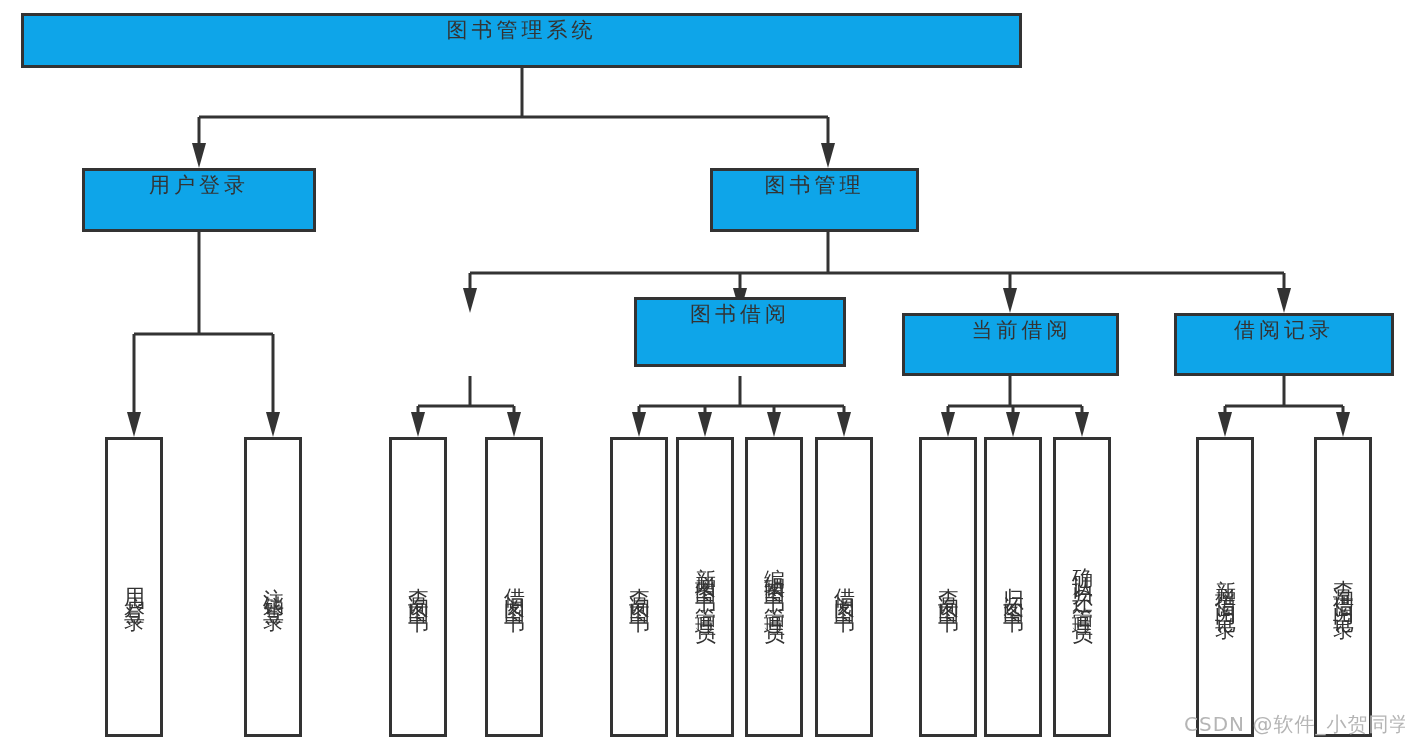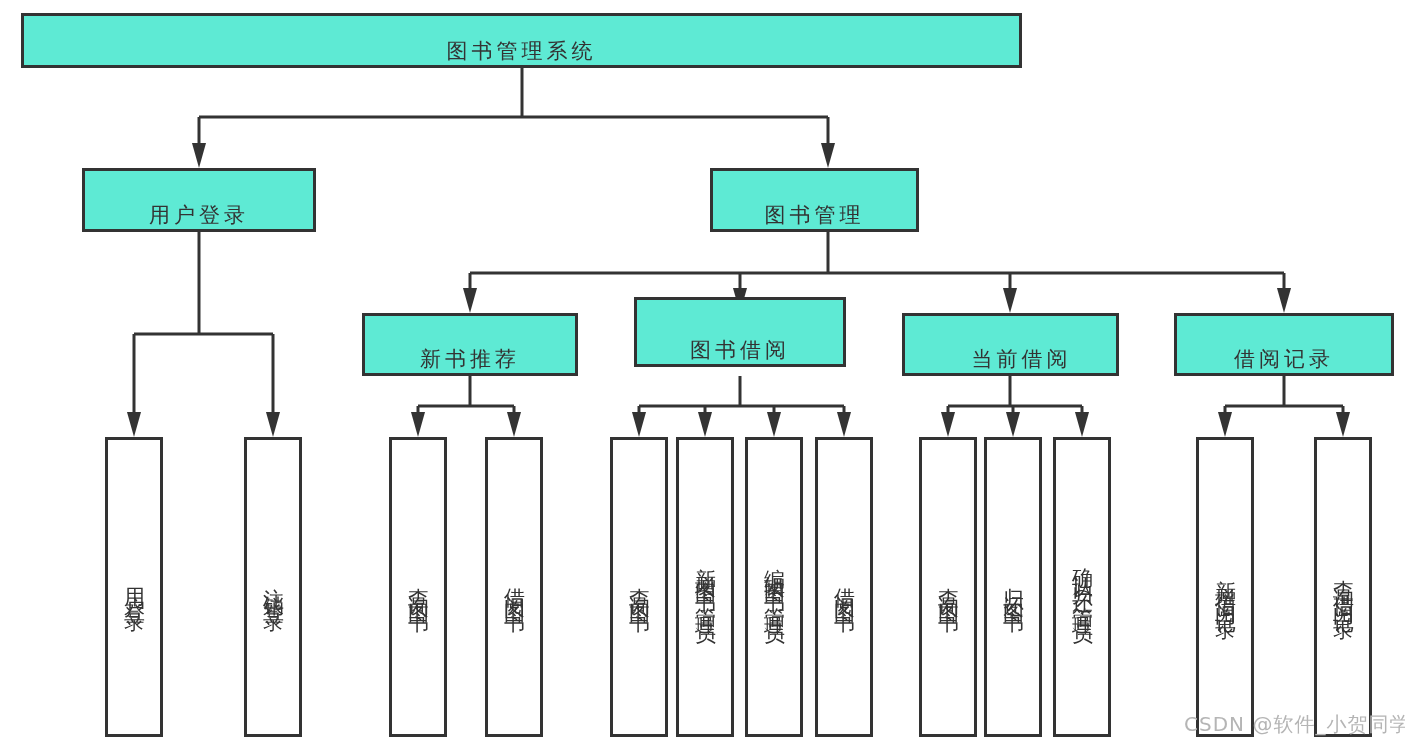--- a/index.html
+++ b/index.html
@@ -22,23 +22,23 @@
   }
   svg.connectors {
     position: absolute;
     left: 0; top: 0;
     z-index: 1;
   }
   .hbox {
     position: absolute;
     box-sizing: border-box;
     border: 3px solid #333333;
-    background: #5eead4;
+    background: #0ea5e9;
     display: flex;
-    align-items: flex-end;
+    align-items: flex-start;
     justify-content: center;
     font-size: 21px;
     letter-spacing: 4px;
     color: #333333;
     z-index: 2;
     white-space: nowrap;
   }
   .vbox {
     position: absolute;
     box-sizing: border-box;
@@ -146,23 +146,20 @@
     <span>图书管理系统</span>
   </div>
 
   <div class="hbox" style="left:82px; top:168px; width:234px; height:64px;">
     <span>用户登录</span>
   </div>
   <div class="hbox" style="left:710px; top:168px; width:209px; height:64px;">
     <span>图书管理</span>
   </div>
 
-  <div class="hbox" style="left:362px; top:313px; width:216px; height:63px;">
-    <span>新书推荐</span>
-  </div>
   <div class="hbox" style="left:634px; top:297px; width:212px; height:70px;">
     <span>图书借阅</span>
   </div>
   <div class="hbox" style="left:902px; top:313px; width:217px; height:63px;padding-left:22px;">
     <span>当前借阅</span>
   </div>
   <div class="hbox" style="left:1174px; top:313px; width:220px; height:63px;">
     <span>借阅记录</span>
   </div>
 

